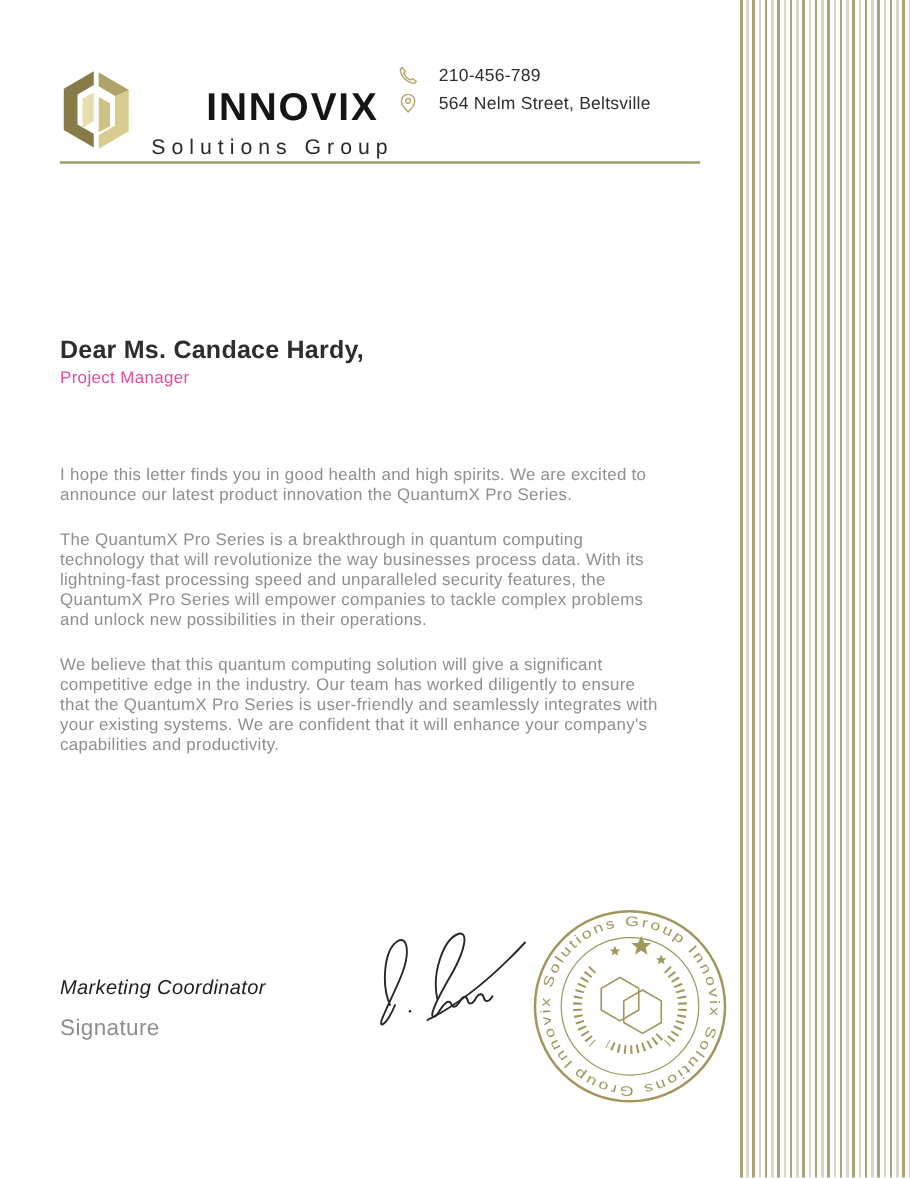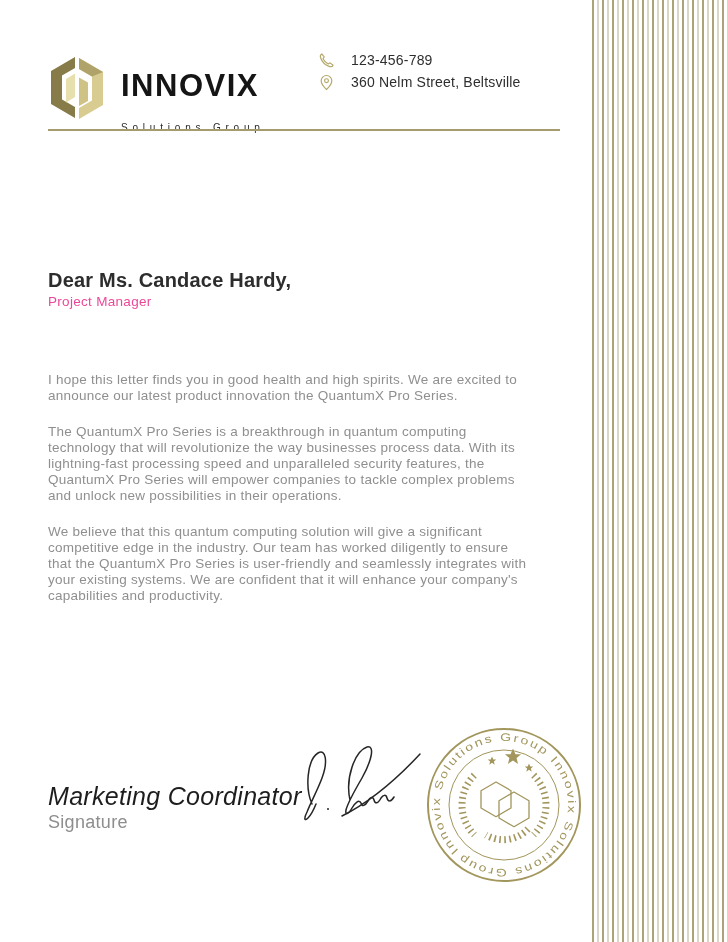--- a/index.html
+++ b/index.html
@@ -21,24 +21,24 @@
       #dad7c8 5px, #dad7c8 7px,
       #ffffff 7px, #ffffff 10px);
   }
 
   
   .logo-row { position:absolute; left:48px; top:56px; display:flex; align-items:flex-start; }
   .logo-mark { width:58px; height:64px; }
   .wordmark { margin-left:15px; }
   .brand-name {
     font-size:31px; font-weight:bold; color:#151515;
-    letter-spacing:1.5px; line-height:1; margin-top:14px;
+    letter-spacing:1.5px; line-height:1; margin-top:14px;margin-left:44px;
   }
   .brand-tagline {
-    font-size:10px; color:#2a2a2a; letter-spacing:4.8px; margin-top:21px; font-weight:500;
+    font-size:17px; color:#2a2a2a; letter-spacing:4.8px; margin-top:7px; font-weight:500;
   }
 
   .contact { position:absolute; left:318px; top:49px; }
   .contact-row { display:flex; align-items:center; height:22px; }
   .contact-icon { width:17px; height:17px; flex:0 0 17px; }
   .contact-text { margin-left:16px; font-size:14px; color:#2e2e2e; letter-spacing:0.2px; }
 
   .header-divider {
     position:absolute; left:48px; top:129px; width:512px; height:2px; background:#a49b6e;
   }
@@ -54,21 +54,21 @@
   }
   .letter-body { position:absolute; left:48px; top:372px; width:496px; }
   .letter-body p {
     margin:0 16px 20px 0;
     font-size:13.5px; line-height:16px; color:#8f8f8f; letter-spacing:0.25px;
   }
 
   
   .sender-role {
     position:absolute; left:48px; top:782px;
-    font-size:25px; font-style:italic; color:#1d1d1d; letter-spacing:0.3px; font-weight:500;
+    font-size:16px; font-style:italic; color:#1d1d1d; letter-spacing:0.3px; font-weight:500;
   }
   .signature-label {
     position:absolute; left:48px; top:812px;
     font-size:18px; color:#8e8e8e; letter-spacing:0.3px;
   }
   .signature-svg { position:absolute; left:298px; top:740px; }
 
   
   .stamp-svg { position:absolute; left:426px; top:727px; }
   .stamp-ring-text {
@@ -94,28 +94,28 @@
       <div class="brand-name">INNOVIX</div>
       <div class="brand-tagline">Solutions Group</div>
     </div>
   </div>
 
   <div class="contact">
     <div class="contact-row">
       <svg class="contact-icon" viewBox="0 0 16 16">
         <path d="M3.6,1.8 C2.4,2.4 1.9,3.9 2.5,5.6 C3.9,9.4 6.6,12.1 10.4,13.5 C12.1,14.1 13.6,13.6 14.2,12.4 L11.4,10.2 L9.6,11.3 C7.6,10.3 5.7,8.4 4.7,6.4 L5.8,4.6 Z" fill="none" stroke="#b5a96b" stroke-width="1.1" stroke-linejoin="round"></path>
       </svg>
-      <span class="contact-text">123-456-789</span>
+      <span class="contact-text">210-456-789</span>
     </div>
     <div class="contact-row">
       <svg class="contact-icon" viewBox="0 0 16 16">
         <path d="M8,1.4 C5.1,1.4 3,3.7 3,6.4 C3,10 8,14.6 8,14.6 C8,14.6 13,10 13,6.4 C13,3.7 10.9,1.4 8,1.4 Z" fill="none" stroke="#b5a96b" stroke-width="1.1"></path>
         <circle cx="8" cy="6.3" r="1.8" fill="none" stroke="#b5a96b" stroke-width="1.1"></circle>
       </svg>
-      <span class="contact-text">360 Nelm Street, Beltsville</span>
+      <span class="contact-text">564 Nelm Street, Beltsville</span>
     </div>
   </div>
 
   <div class="header-divider"></div>
 
   <div class="salutation">Dear Ms. Candace Hardy,</div>
   <div class="recipient-title">Project Manager</div>
 
   <div class="letter-body">
     <p>I hope this letter finds you in good health and high spirits. We are excited to announce our latest product innovation the QuantumX Pro Series.</p>

